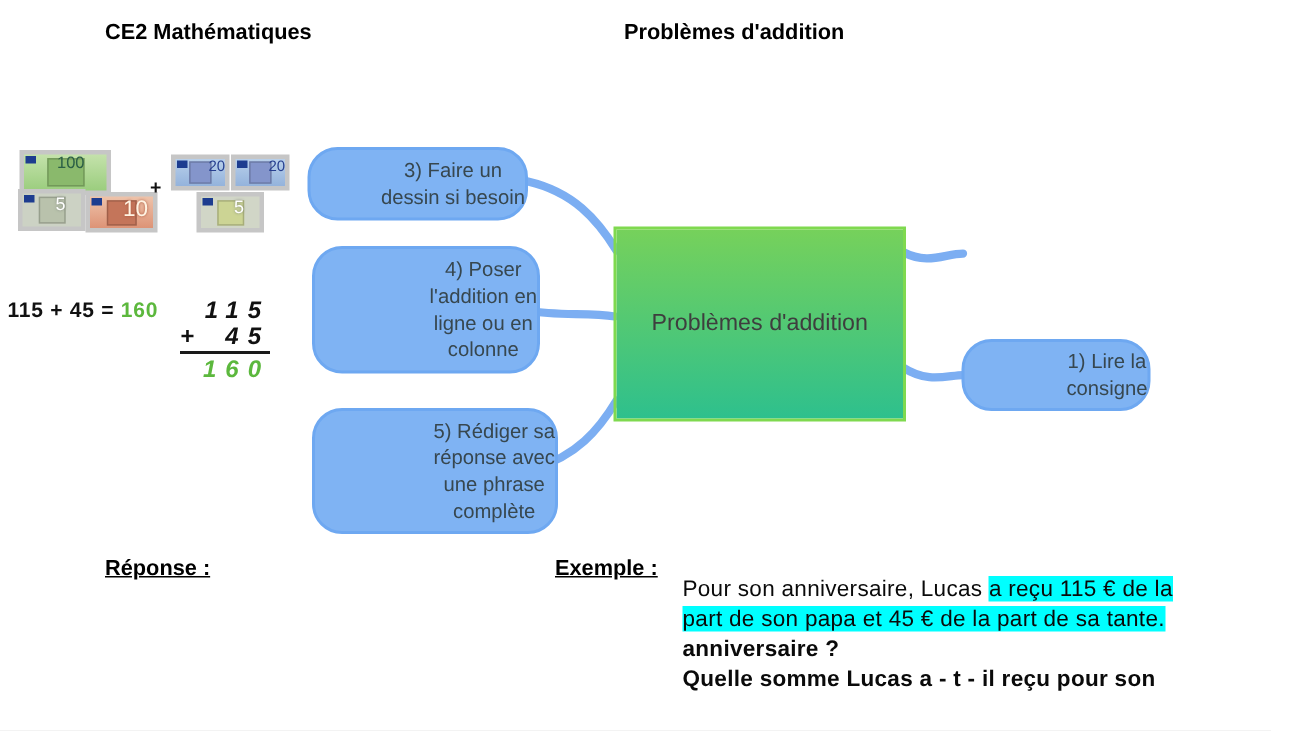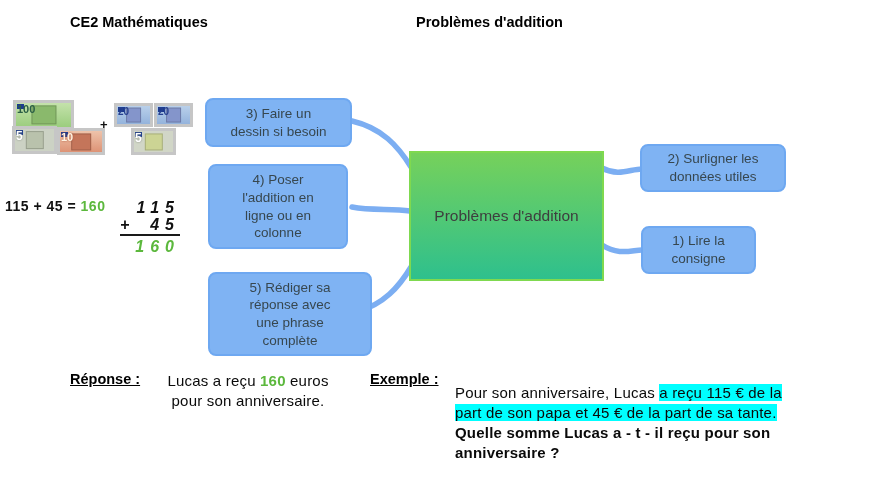--- a/index.html
+++ b/index.html
@@ -6,48 +6,48 @@
   #canvas{position:relative;width:869px;height:487px;background:#ffffff;overflow:hidden;margin:0 auto;}
   .abs{position:absolute;}
 
   
   .hdr{font-weight:bold;font-size:14.5px;color:#000;}
 
   
   .note{box-sizing:border-box;background:#c6c6c6;padding:3px;}
   .note-body{position:relative;width:100%;height:100%;box-sizing:border-box;overflow:hidden;}
   .note-emblem{position:absolute;top:1px;left:1px;width:7px;height:5px;background:#1d3c8f;}
-  .note-num{position:absolute;top:0;left:1px;font-weight:bold;}
+  .note-num{position:absolute;top:0;left:22px;font-weight:normal;}
   .note-arch{position:absolute;left:50%;top:50%;transform:translate(-50%,-50%);width:42%;height:72%;border:1px solid rgba(0,0,0,.18);}
   .body-100{background:linear-gradient(180deg,#c4e2ab,#9bcd7e);}
   .num-100{color:#2b5f46;font-size:11px;}
   .arch-100{background:#8ab96c;}
   .body-5l{background:#ccd2c4;}
   .num-5{color:#ffffff;font-size:12px;text-shadow:0 0 2px #7c847a;}
   .arch-5l{background:#b9c2ac;}
   .body-10{background:linear-gradient(180deg,#eec3aa,#dd9376);}
-  .num-10{color:#fff3e2;font-size:11px;text-shadow:0 0 2px #a8553a;}
+  .num-10{color:#fff3e2;font-size:15px;text-shadow:0 0 2px #a8553a;}
   .arch-10{background:#c4755a;}
   .body-20{background:linear-gradient(180deg,#b9d0ea,#94b3dc);}
   .num-20{color:#27408f;font-size:10px;}
   .arch-20{background:#8495cb;}
   .body-5r{background:#d1d6c7;}
   .arch-5r{background:#ccd494;}
   .plus-sign{font-weight:bold;font-size:13px;color:#111;}
 
   
   .inline-eq{font-weight:bold;font-size:14px;color:#111;letter-spacing:.5px;white-space:nowrap;}
   .green-num{color:var(--result_green);}
   .col-add{width:60px;font-weight:bold;font-size:16px;color:#111;}
   .col-row{text-align:right;letter-spacing:6px;line-height:17px;font-style:italic;}
   .col-row2{display:flex;justify-content:space-between;border-bottom:2px solid #1a1a1a;padding-bottom:1px;}
   .col-sum{color:var(--result_green);padding-top:2px;}
 
   
-  .mm-box{box-sizing:border-box;background:var(--box_blue);border:2px solid var(--box_blue_border);border-radius:8px;display:flex;align-items:center;justify-content:center;text-align:center;color:var(--box_text);font-size:13.5px;line-height:1.3;z-index:2;}
+  .mm-box{box-sizing:border-box;background:var(--box_blue);border:2px solid var(--box_blue_border);border-radius:20px;display:flex;align-items:center;justify-content:flex-end;text-align:center;color:var(--box_text);font-size:13.5px;line-height:1.3;z-index:2;}
   .mm-label{white-space:pre-line;}
   .mm-center{box-sizing:border-box;background:linear-gradient(180deg,var(--center_top),var(--center_bottom));border:2px solid var(--center_border);display:flex;align-items:center;justify-content:center;text-align:center;color:#3e3e3e;font-size:15.5px;z-index:2;}
   #connectors{position:absolute;left:0;top:0;z-index:1;}
 
   
   .logo{width:90px;height:62px;}
   .logo-circle{position:absolute;left:36px;top:22px;width:26px;height:26px;border:3px solid #a3d5e3;border-radius:50%;box-sizing:border-box;}
   .logo-one{position:absolute;left:48px;top:17px;font-family:"Liberation Serif",serif;font-weight:bold;font-size:25px;color:#1c6a82;}
   .logo-name{position:absolute;left:14px;top:29px;font-family:"Liberation Serif",serif;font-variant:small-caps;font-weight:bold;font-size:12px;letter-spacing:.5px;color:var(--logo_teal);}
   .logo-sub{position:absolute;left:17px;top:44px;font-size:5.5px;letter-spacing:2.6px;color:var(--logo_orange);font-weight:bold;}
@@ -133,52 +133,44 @@
     <path d="M352,207 C372,211 392,208 410,211" fill="none" style="stroke:var(--connector);" stroke-width="5.5" stroke-linecap="round"></path>
     <path d="M357,312 C384,304 399,287 411,267" fill="none" style="stroke:var(--connector);" stroke-width="5.5" stroke-linecap="round"></path>
     <path d="M602,168 C619,177 630,169 642,169" fill="none" style="stroke:var(--connector);" stroke-width="5.5" stroke-linecap="round"></path>
     <path d="M602,245 C619,256 632,250 642,250" fill="none" style="stroke:var(--connector);" stroke-width="5.5" stroke-linecap="round"></path>
   </svg>
 
   <div class="abs mm-box" style="left:205px;top:98px;width:147px;height:49px;">
     <span class="mm-label">3) Faire un
 dessin si besoin</span>
   </div>
-  <div class="abs mm-box" style="left:208px;top:164px;width:140px;height:85px;">
+  <div class="abs mm-box" style="left:208px;top:164px;width:152px;height:85px;">
     <span class="mm-label">4) Poser
 l'addition en
 ligne ou en
 colonne</span>
   </div>
   <div class="abs mm-box" style="left:208px;top:272px;width:164px;height:84px;">
     <span class="mm-label">5) Rédiger sa
 réponse avec
 une phrase
 complète</span>
   </div>
   <div class="abs mm-center" style="left:409px;top:151px;width:195px;height:130px;">
     <span class="mm-label">Problèmes d'addition</span>
   </div>
-  <div class="abs mm-box" style="left:640px;top:144px;width:146px;height:48px;">
-    <span class="mm-label">2) Surligner les
-données utiles</span>
-  </div>
-  <div class="abs mm-box" style="left:641px;top:226px;width:115px;height:48px;">
+  <div class="abs mm-box" style="left:641px;top:226px;width:126px;height:48px;">
     <span class="mm-label">1) Lire la
 consigne</span>
   </div>
 
 
   <div class="abs blk-label" style="left:70px;top:371px;text-decoration:underline;">Réponse :</div>
-  <div class="abs body-txt reponse-txt" style="left:150px;top:371px;">
-    <span>Lucas a reçu </span><span class="green-num bold">160</span><span> euros</span>
-    <div>pour son anniversaire.</div>
-  </div>
 
   <div class="abs blk-label" style="left:370px;top:371px;">Exemple :</div>
   <div class="abs body-txt" style="left:455px;top:383px;width:390px;">
     <div><span>Pour son anniversaire, Lucas </span><span class="hl">a reçu 115 € de la</span></div>
     <div><span class="hl">part de son papa et 45 € de la part de sa tante.</span></div>
+    <div class="bold">anniversaire ?</div>
     <div class="bold">Quelle somme Lucas a - t - il reçu pour son</div>
-    <div class="bold">anniversaire ?</div>
   </div>
 
 </div>
 
 </body></html>

